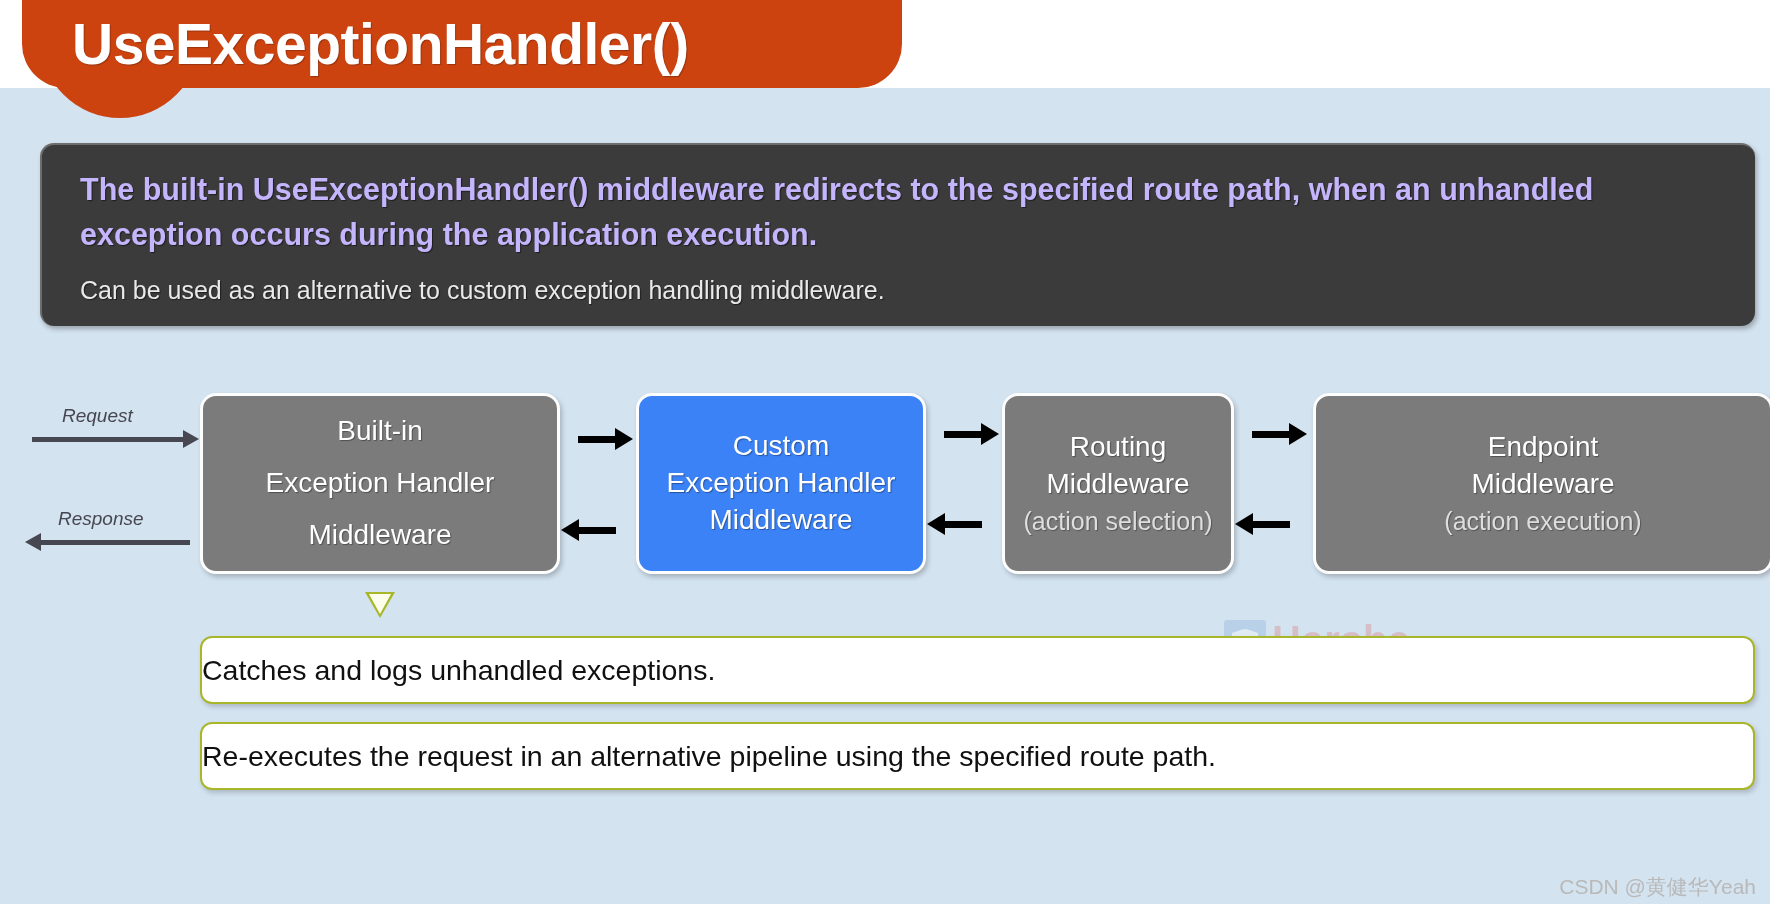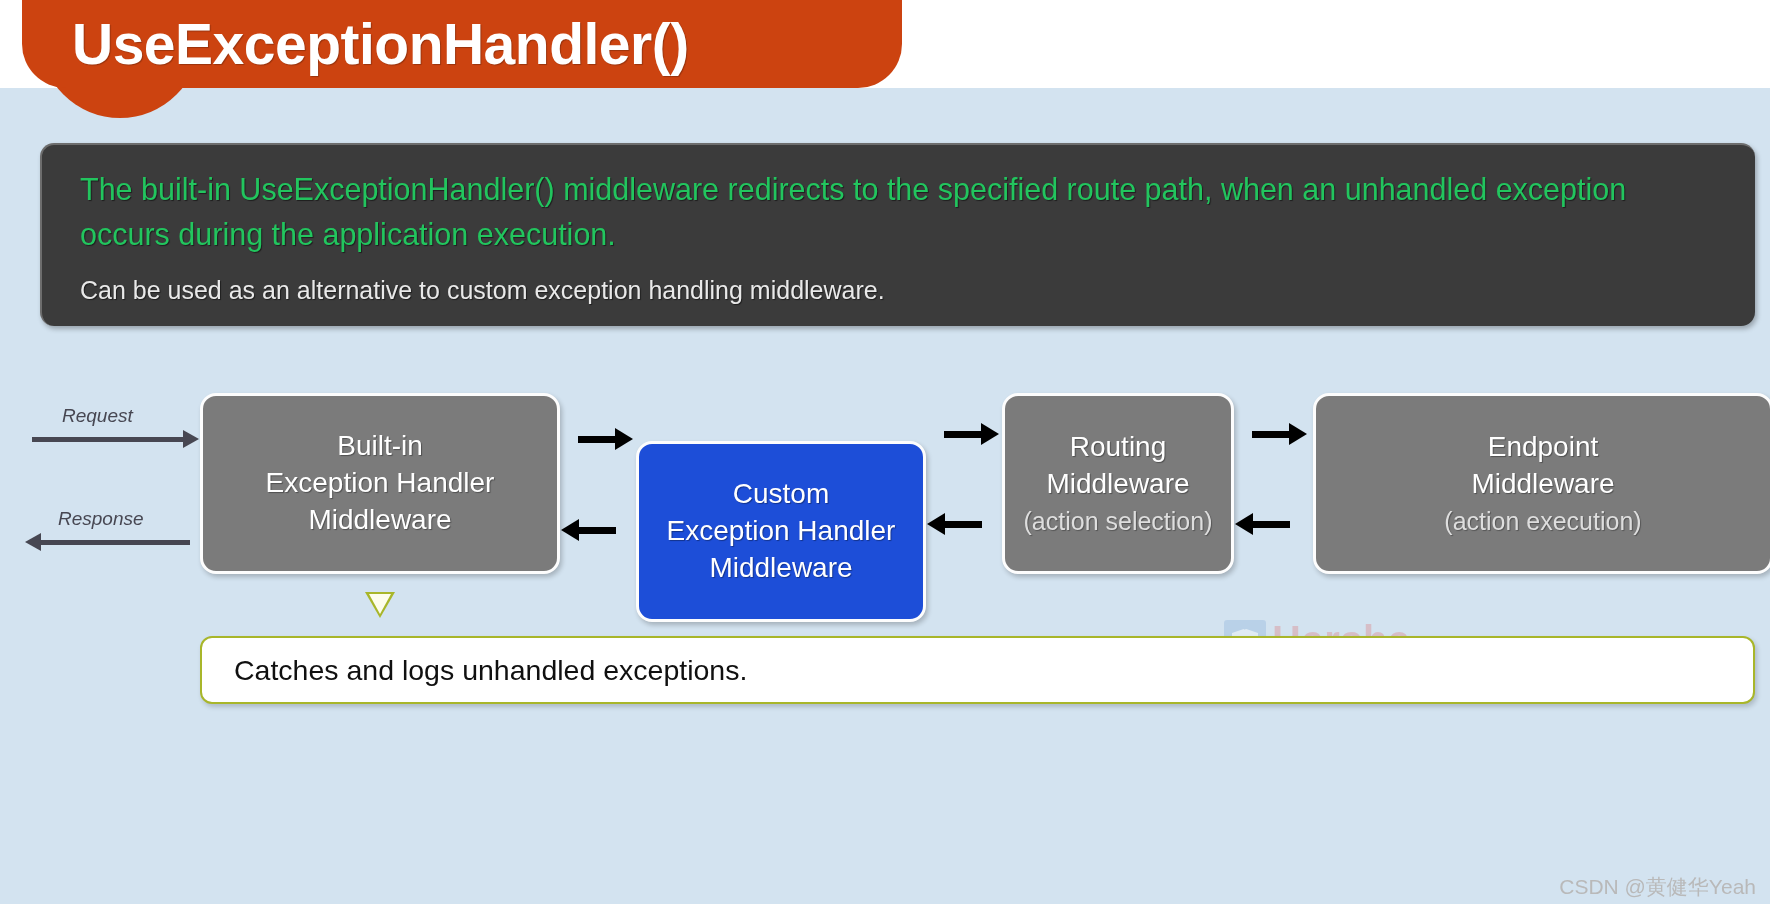--- a/index.html
+++ b/index.html
@@ -75,23 +75,23 @@
     height: 183px;
     background: #3b3b3b;
     border-radius: 14px;
     box-sizing: border-box;
     padding: 22px 38px 0 38px;
     box-shadow: 2px 3px 5px rgba(0,0,0,0.28);
     border-top: 2px solid #6d6d6d;
     border-left: 2px solid #6d6d6d;
   }
   .dark-panel-main {
-    color: #22c55e;
+    color: #c4b5fd;
     font-size: 30.5px;
-    font-weight: normal;
+    font-weight: bold;
     line-height: 1.46;
     text-shadow: 1px 1px 1px rgba(0,0,0,0.5);
   }
   .dark-panel-sub {
     color: #e9e9e9;
     font-size: 25px;
     font-weight: normal;
     margin-top: 20px;
     text-shadow: 1px 1px 1px rgba(0,0,0,0.5);
   }
@@ -110,37 +110,37 @@
     border-radius: 16px;
     border: 3px solid #fdfdfd;
     box-sizing: border-box;
     display: flex;
     flex-direction: column;
     align-items: center;
     justify-content: center;
     box-shadow: 2px 3px 5px rgba(0,0,0,0.22);
   }
   .mw-light { background: #7b7b7b; }
-  .mw-dark  { background: #1d4ed8; margin-top: 48px; }
+  .mw-dark  { background: #3b82f6; }
   .mw-line {
     color: #ffffff;
     font-size: 28px;
     line-height: 1.32;
     white-space: nowrap;
     text-shadow: 1px 1px 1px rgba(0,0,0,0.35);
   }
   .mw-sub {
     color: #dedede;
     font-size: 25px;
     line-height: 1.3;
     white-space: nowrap;
     margin-top: 2px;
     text-shadow: 1px 1px 1px rgba(0,0,0,0.3);
   }
-  .box1 { left: 200px; width: 360px; }
+  .box1 { left: 200px; width: 360px; gap: 15px; }
   .box2 { left: 636px; width: 290px; }
   .box3 { left: 1002px; width: 232px; }
   .box4 { left: 1313px; width: 258px; }
   
   .box4 { width: 460px; }
 
   
   .flow-label {
     position: absolute;
     color: #474752;
@@ -229,21 +229,20 @@
   }
   
   .green-box {
     position: absolute;
     background: #ffffff;
     border: 2.5px solid #a8b62a;
     border-radius: 12px;
     box-sizing: border-box;
     display: flex;
     align-items: center;
-    padding-left: 32px;
     box-shadow: 2px 3px 5px rgba(0,0,0,0.18);
   }
   .gb1 { left: 200px; top: 636px; width: 1555px; height: 68px; }
   .gb2 { left: 200px; top: 722px; width: 1555px; height: 68px; }
   .green-text {
     color: #101010;
     font-size: 28.5px;
     white-space: nowrap;
   }
   
@@ -365,16 +364,19 @@
 
   <div class="watermark">
     <div class="wm-icon"></div>
     <div class="wm-name">Harsha</div>
     <div class="wm-sub">Web University</div>
   </div>
 
   <div class="green-box gb1">
     <span class="green-text">Catches and logs unhandled exceptions.</span>
   </div>
+  <div class="green-box gb2">
+    <span class="green-text">Re-executes the request in an alternative pipeline using the specified route path.</span>
+  </div>
 
   <div class="csdn">CSDN @黄健华Yeah</div>
 
 </div>
 
 </body></html>

